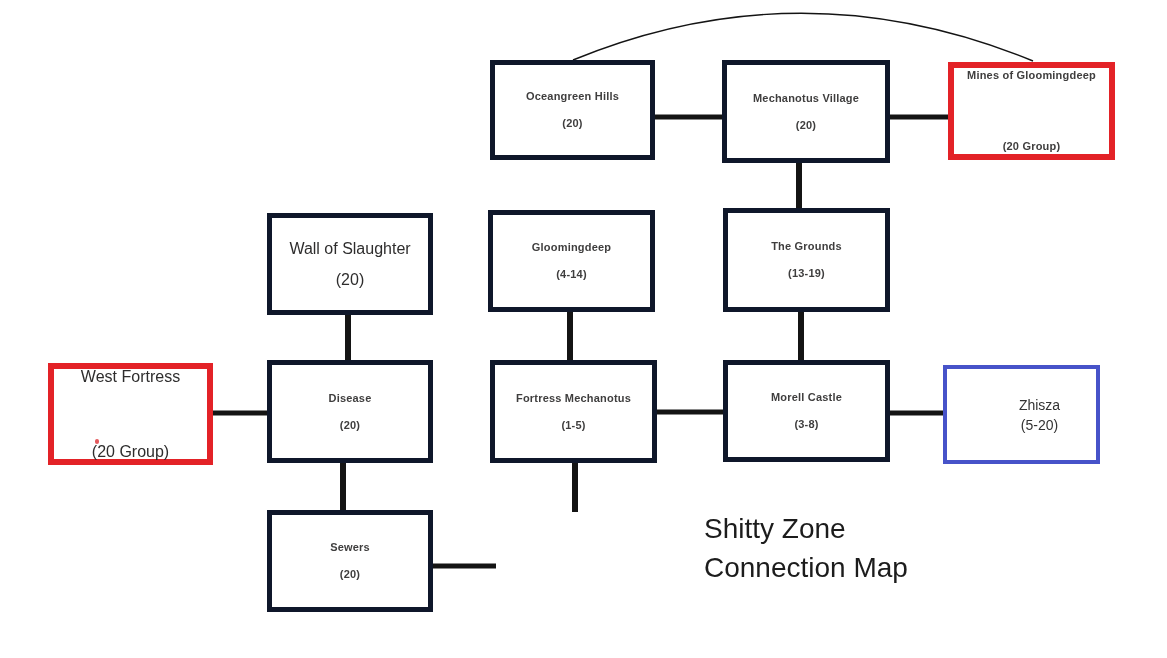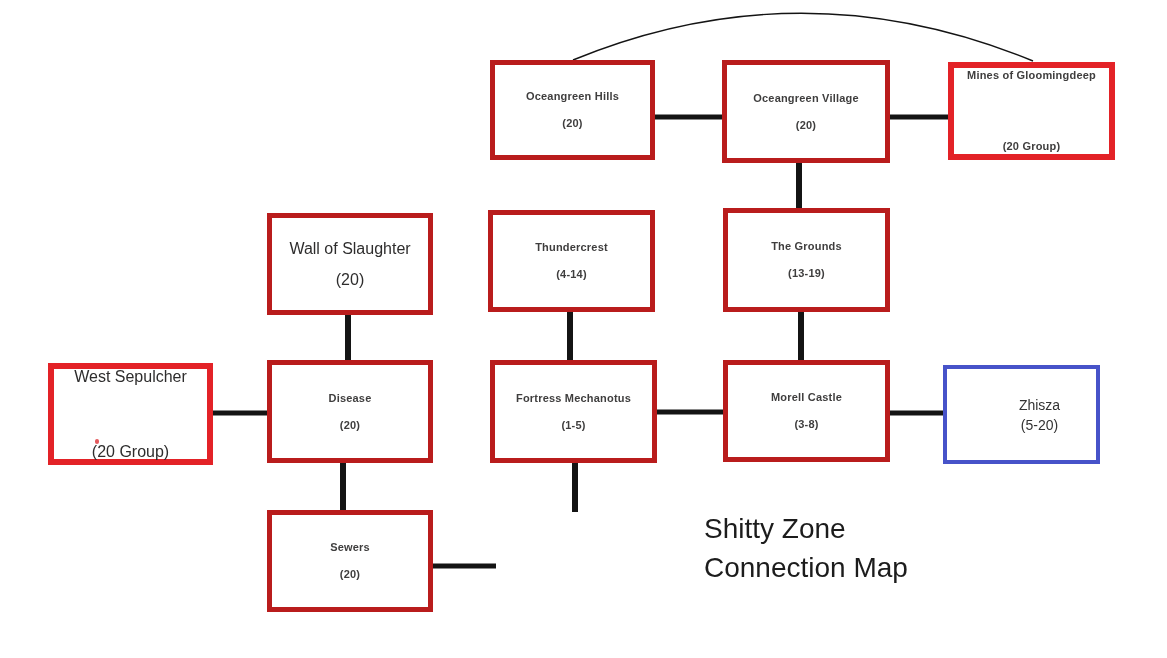--- a/index.html
+++ b/index.html
@@ -7,21 +7,21 @@
     position:relative;
     width:1167px;height:658px;
     background:#ffffff;
     font-family:"Liberation Sans","DejaVu Sans",sans-serif;
     overflow:hidden;
   }
   #connectors{position:absolute;left:0;top:0;width:1167px;height:658px;}
   .zone{
     position:absolute;
     box-sizing:border-box;
-    border:5px solid #b91c1c;
+    border:5px solid #0f172a;
     background:#ffffff;
     display:flex;flex-direction:column;
     align-items:center;justify-content:center;
     text-align:center;
   }
   .zone .zname,.zone .zlevel{
     font-size:11px;font-weight:700;color:#3f3e3e;line-height:13px;
     letter-spacing:0.2px;
   }
   .zone .zname{margin-bottom:14px;}
@@ -66,46 +66,46 @@
     <line x1="575" y1="459" x2="575" y2="512" stroke="#141414" stroke-width="6"></line>
     <line x1="429" y1="566" x2="496" y2="566" stroke="#141414" stroke-width="5"></line>
   </svg>
 
   <div class="zone" style="left:490px;top:60px;width:165px;height:100px">
     <div class="zname">Oceangreen Hills</div>
     <div class="zlevel">(20)</div>
   </div>
 
   <div class="zone" style="left:722px;top:60px;width:168px;height:103px">
-    <div class="zname">Oceangreen Village</div>
+    <div class="zname">Mechanotus Village</div>
     <div class="zlevel">(20)</div>
   </div>
 
   <div class="zone red" style="left:948px;top:62px;width:167px;height:98px">
     <div class="zname">Mines of Gloomingdeep</div>
     <div class="zlevel">(20 Group)</div>
   </div>
 
   <div class="zone large" style="left:267px;top:213px;width:166px;height:102px">
     <div class="zname">Wall of Slaughter</div>
     <div class="zlevel">(20)</div>
   </div>
 
   <div class="zone" style="left:488px;top:210px;width:167px;height:102px">
-    <div class="zname">Thundercrest</div>
+    <div class="zname">Gloomingdeep</div>
     <div class="zlevel">(4-14)</div>
   </div>
 
   <div class="zone" style="left:723px;top:208px;width:167px;height:104px">
     <div class="zname">The Grounds</div>
     <div class="zlevel">(13-19)</div>
   </div>
 
   <div class="zone red large" style="left:48px;top:363px;width:165px;height:102px">
-    <div class="zname">West Sepulcher</div>
+    <div class="zname">West Fortress</div>
     <div class="zlevel">(20 Group)</div>
   </div>
 
   <div class="zone" style="left:267px;top:360px;width:166px;height:103px">
     <div class="zname">Disease</div>
     <div class="zlevel">(20)</div>
   </div>
 
   <div class="zone" style="left:490px;top:360px;width:167px;height:103px">
     <div class="zname">Fortress Mechanotus</div>

